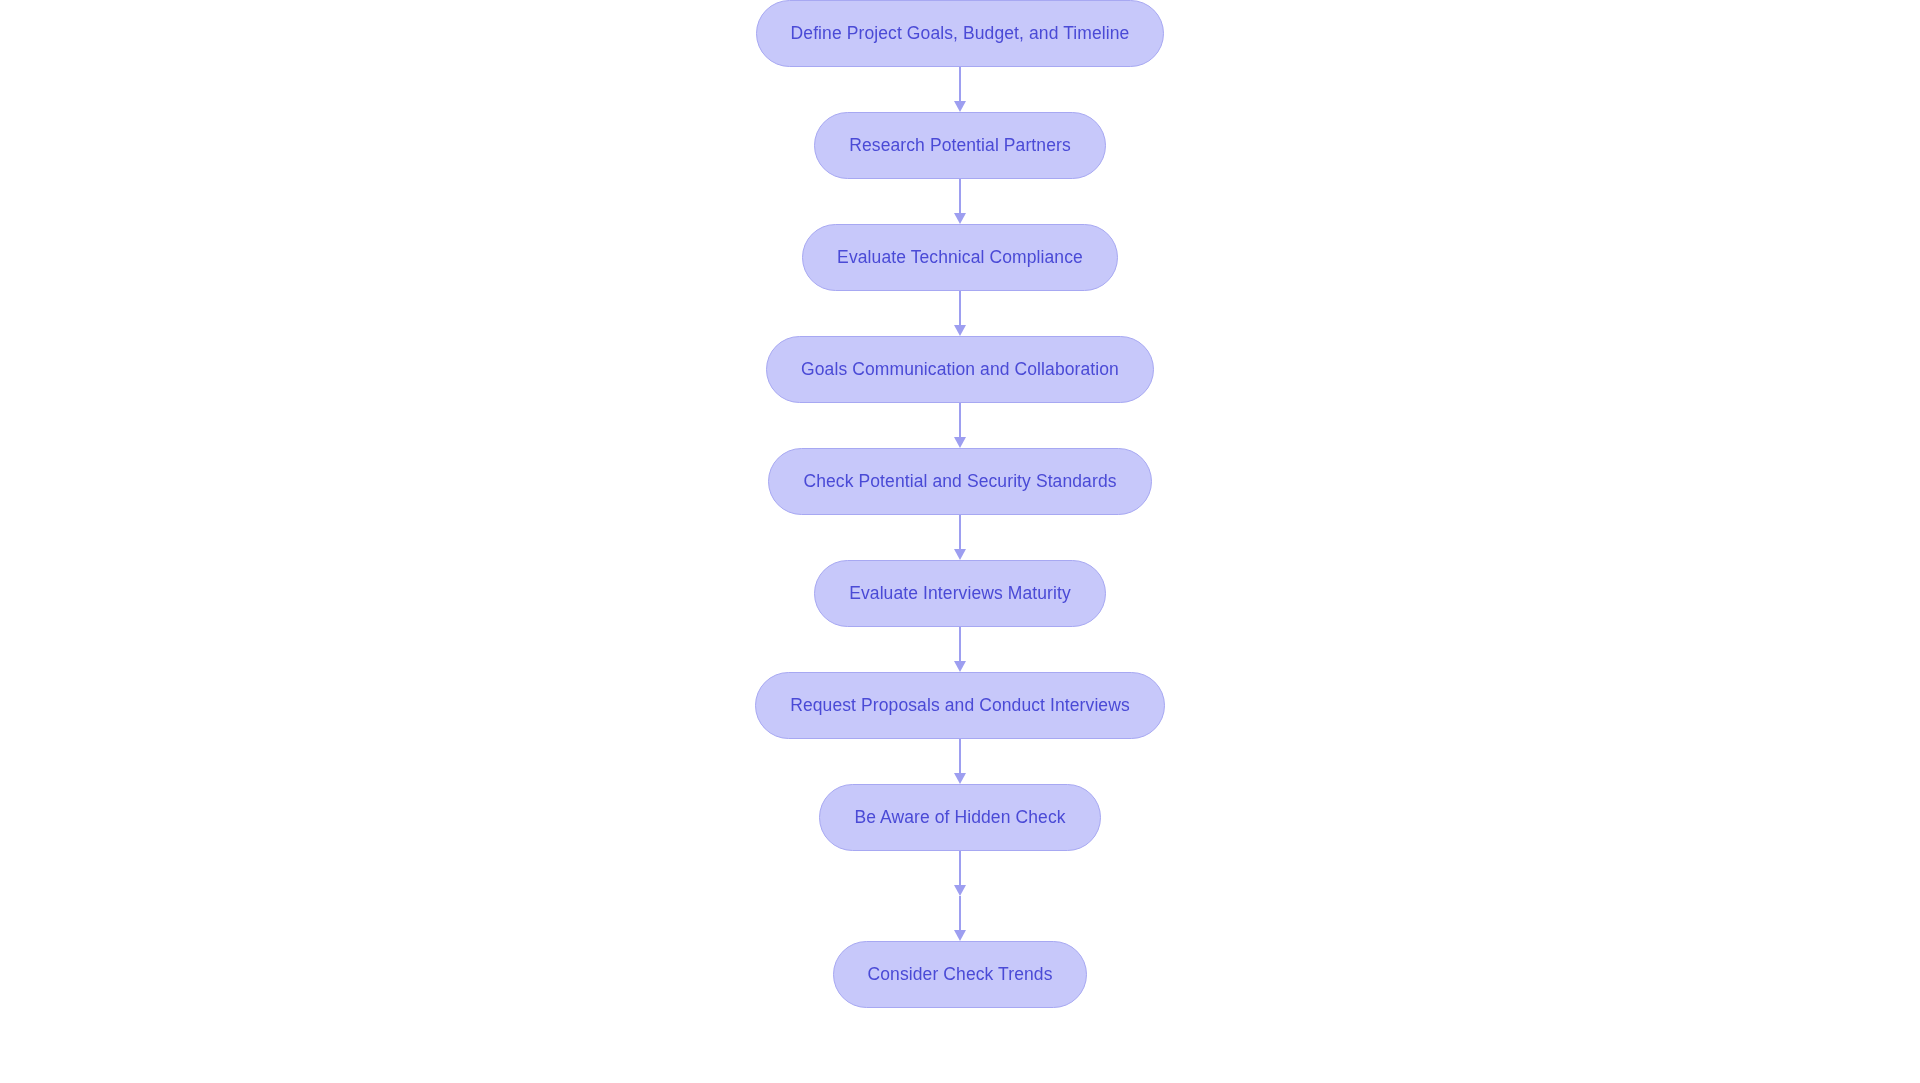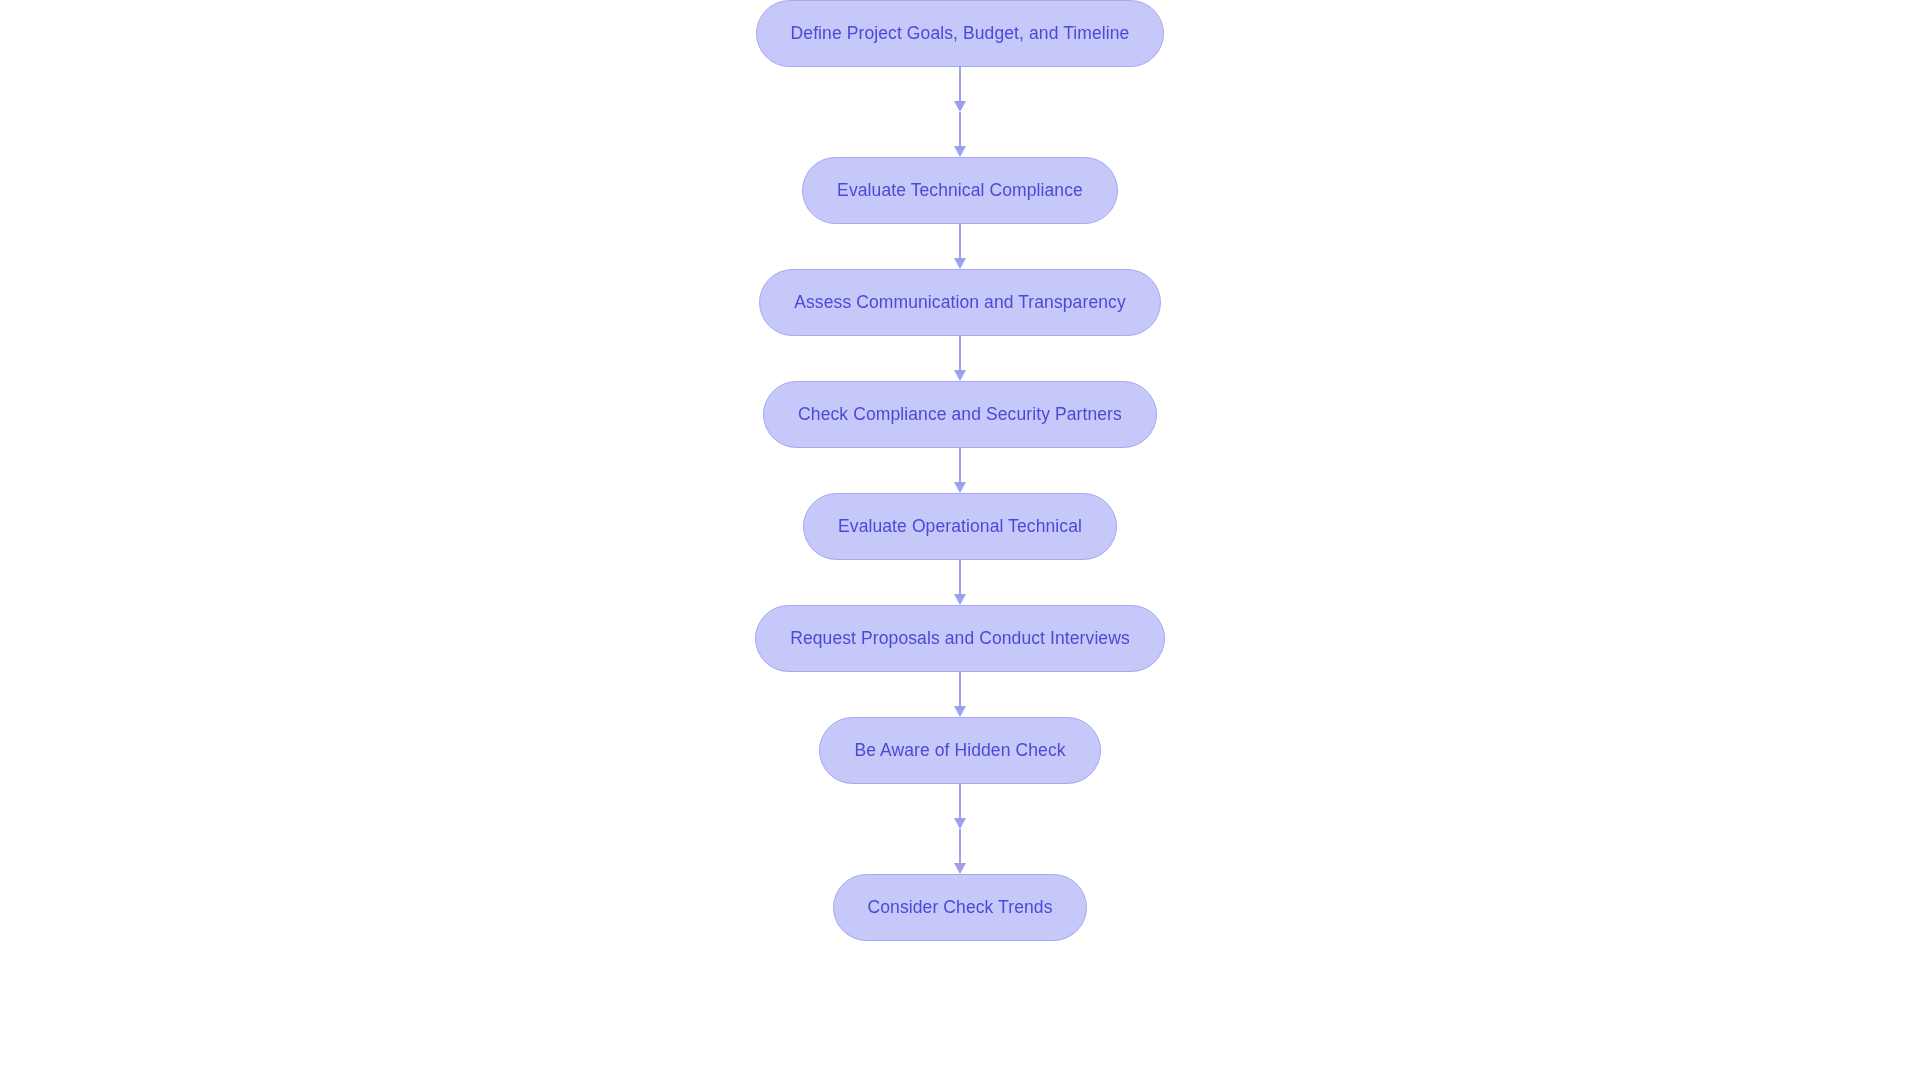--- a/index.html
+++ b/index.html
@@ -92,51 +92,54 @@
   <div class="flow-column">
 
     <div class="flow-node">
       <span class="flow-node-label">Define Project Goals, Budget, and Timeline</span>
     </div>
     <div class="flow-connector">
       <div class="conn-line"></div>
       <div class="conn-head"></div>
     </div>
 
+    <div class="flow-node">
+      <span class="flow-node-label">Research Potential Partners</span>
+    </div>
     <div class="flow-connector">
       <div class="conn-line"></div>
       <div class="conn-head"></div>
     </div>
 
     <div class="flow-node">
       <span class="flow-node-label">Evaluate Technical Compliance</span>
     </div>
     <div class="flow-connector">
       <div class="conn-line"></div>
       <div class="conn-head"></div>
     </div>
 
     <div class="flow-node">
-      <span class="flow-node-label">Assess Communication and Transparency</span>
+      <span class="flow-node-label">Goals Communication and Collaboration</span>
     </div>
     <div class="flow-connector">
       <div class="conn-line"></div>
       <div class="conn-head"></div>
     </div>
 
     <div class="flow-node">
-      <span class="flow-node-label">Check Compliance and Security Partners</span>
+      <span class="flow-node-label">Check Potential and Security Standards</span>
     </div>
     <div class="flow-connector">
       <div class="conn-line"></div>
       <div class="conn-head"></div>
     </div>
 
     <div class="flow-node">
-      <span class="flow-node-label">Evaluate Operational Technical</span>
+      <span class="flow-node-label">Evaluate Interviews Maturity</span>
     </div>
     <div class="flow-connector">
       <div class="conn-line"></div>
       <div class="conn-head"></div>
     </div>
 
     <div class="flow-node">
       <span class="flow-node-label">Request Proposals and Conduct Interviews</span>
     </div>
     <div class="flow-connector">

